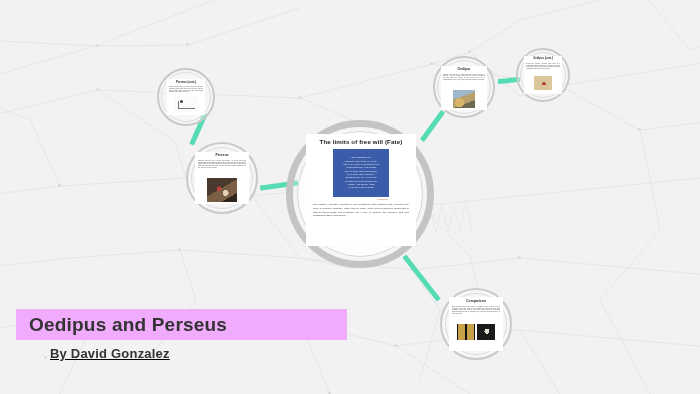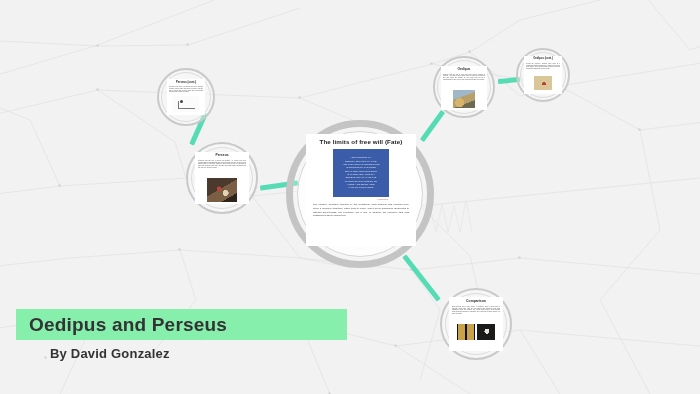--- a/index.html
+++ b/index.html
@@ -144,27 +144,27 @@
     content:"";position:absolute;left:7px;top:4px;width:3px;height:3px;
     background:#444;border-radius:50%;
   }
 
   
   .arrow{position:absolute;background:#55dcb4;border-radius:1px;}
 
   
   #title-band{
     position:absolute;left:16px;top:309px;width:331px;height:31px;
-    background:#86efac;display:flex;align-items:center;
+    background:#f0abfc;display:flex;align-items:center;
   }
   #title-band .t{
     font-size:19px;font-weight:bold;color:#333333;margin-left:13px;
     letter-spacing:.2px;
   }
-  #subtitle-wrap{position:absolute;left:50px;top:345px;}
+  #subtitle-wrap{position:absolute;left:50px;top:345px;text-decoration:underline;}
   #subtitle-wrap .s{
     font-size:13px;font-weight:bold;color:#333333;line-height:1.45;
     letter-spacing:.2px;
   }
 </style>
 </head>
 <body>
 
 <div id="canvas">
 

